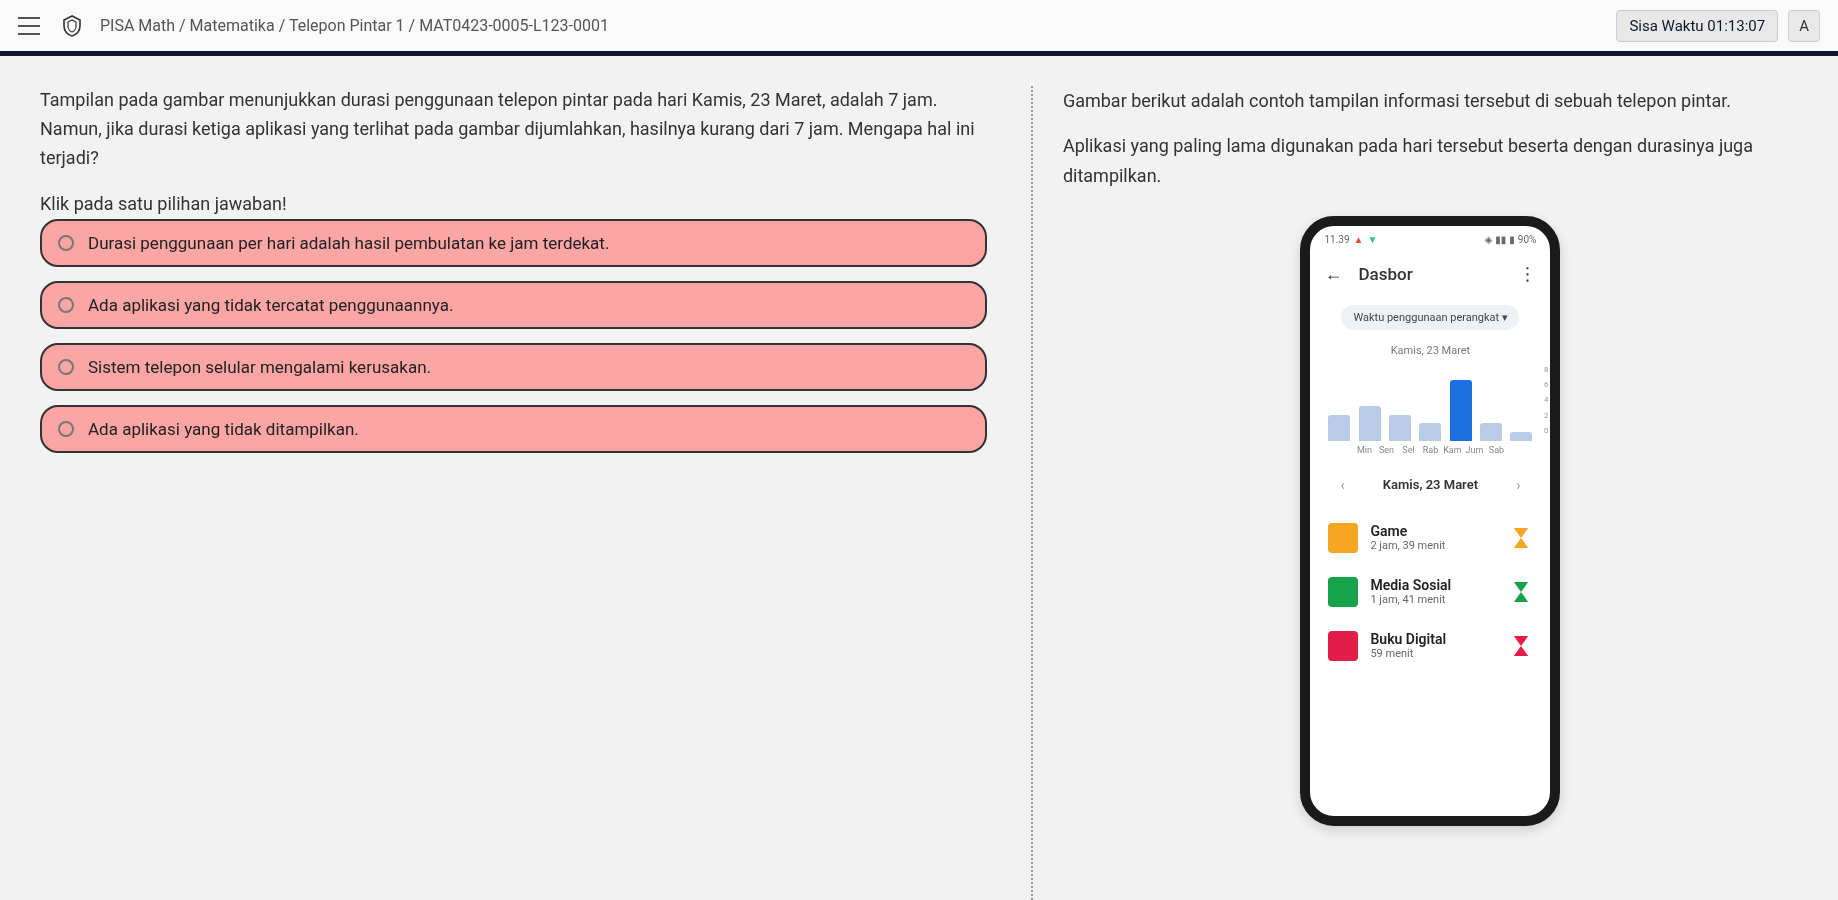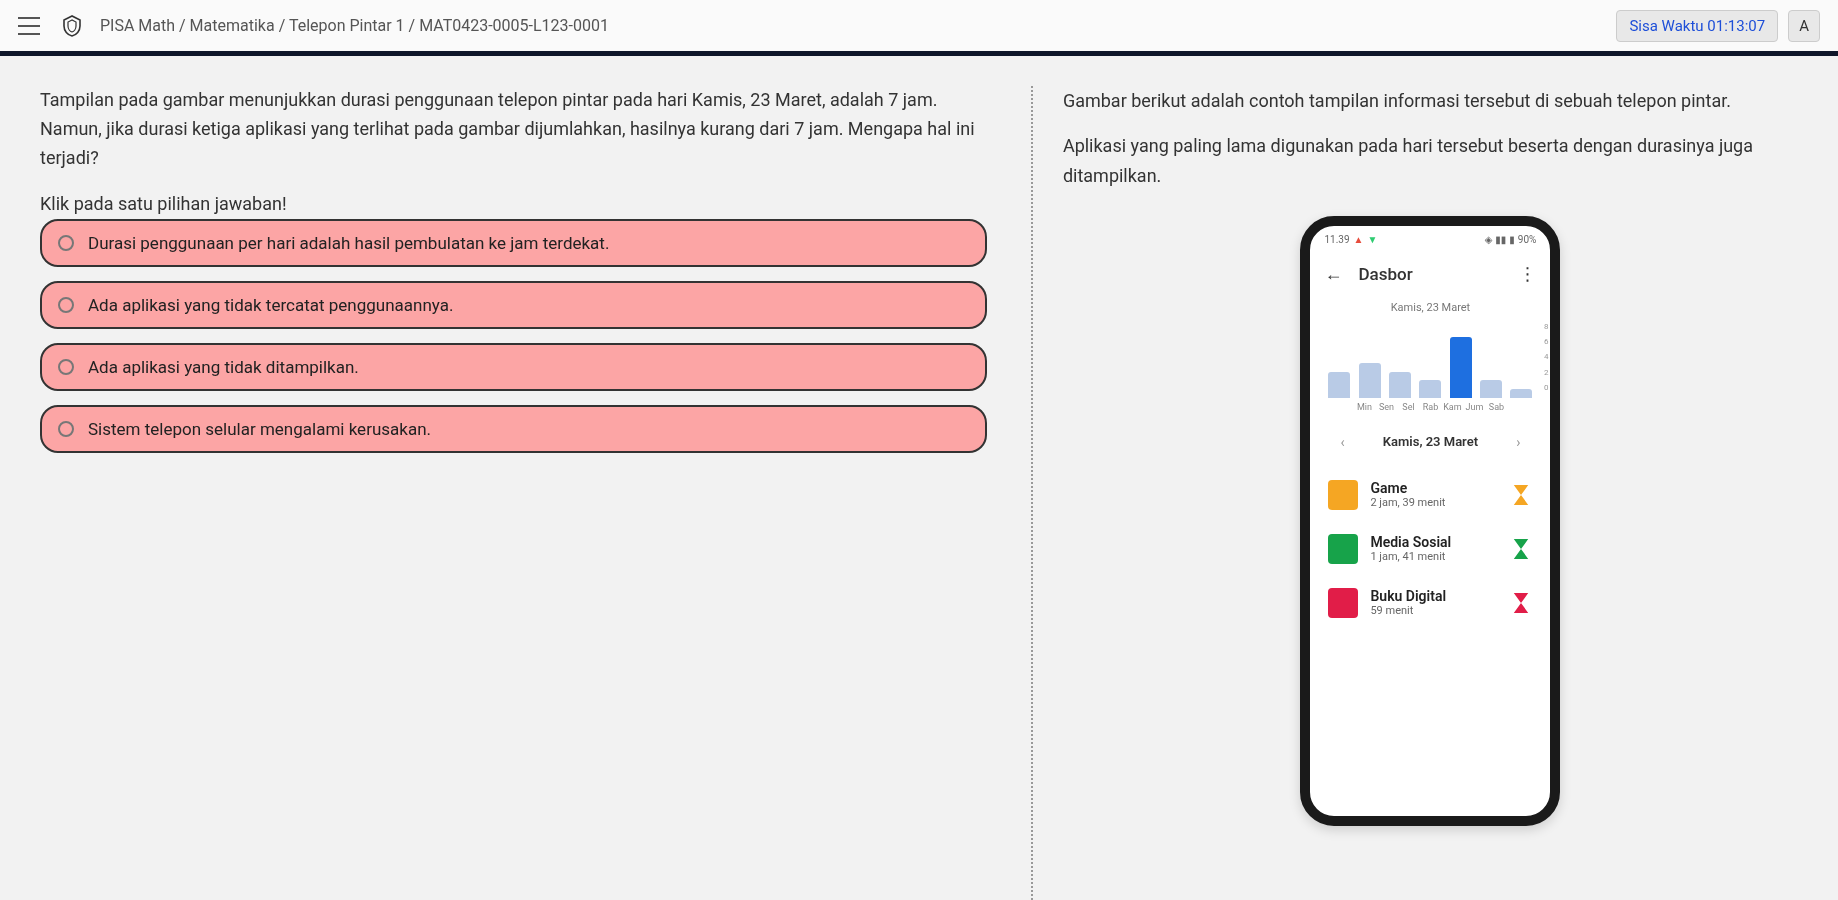--- a/index.html
+++ b/index.html
@@ -17,21 +17,21 @@
     height: 56px;
     padding: 0 18px;
     background: #fafafa;
     border-bottom: 5px solid #0f172a;
   }
   .menu-icon { width: 22px; height: 18px; display: flex; flex-direction: column; justify-content: space-between; cursor: pointer; margin-right: 18px;}
   .menu-icon span { display:block; height:2px; background:#555; }
   .logo-icon { width: 28px; height: 28px; margin-right: 14px; display:flex; align-items:center; justify-content:center;}
   .breadcrumb { font-size: 16px; color: #555; }
   .topbar-right { margin-left: auto; display:flex; align-items:center; gap:10px;}
-  .timer-box { background:#e8e8e8; border:1px solid #ccc; border-radius:4px; padding:6px 12px; font-size:15px; color:#1d4ed8;text-align:center;}
+  .timer-box { background:#e8e8e8; border:1px solid #ccc; border-radius:4px; padding:6px 12px; font-size:15px; color:#0f172a;text-align:center;}
   .font-box { background:#e8e8e8; border:1px solid #ccc; border-radius:4px; padding:6px 10px; font-size:15px; color:#333;}
   .main {
     display: flex;
     height: calc(100% - 56px);
     padding: 30px 40px 0 40px;
     gap: 24px;
   }
   .left-pane { flex: 0 0 55%; padding-right: 20px; }
   .right-pane { flex: 1; border-left: 2px dotted #999; padding-left: 30px; display:flex; flex-direction:column;}
   .q-text { font-size: 18px; line-height: 1.6; color:#333; margin-bottom: 18px;}
@@ -122,25 +122,25 @@
     <div class="option">
       <span class="radio"></span>
       <span class="label">Durasi penggunaan per hari adalah hasil pembulatan ke jam terdekat.</span>
     </div>
     <div class="option">
       <span class="radio"></span>
       <span class="label">Ada aplikasi yang tidak tercatat penggunaannya.</span>
     </div>
     <div class="option">
       <span class="radio"></span>
+      <span class="label">Sistem telepon selular mengalami kerusakan.</span>
+    </div>
+    <div class="option">
+      <span class="radio"></span>
       <span class="label">Ada aplikasi yang tidak ditampilkan.</span>
-    </div>
-    <div class="option">
-      <span class="radio"></span>
-      <span class="label">Sistem telepon selular mengalami kerusakan.</span>
     </div>
   </div>
 
   <div class="right-pane">
     <p class="info-text">Gambar berikut adalah contoh tampilan informasi tersebut di sebuah telepon pintar.</p>
     <p class="info-text">Aplikasi yang paling lama digunakan pada hari tersebut beserta dengan durasinya juga ditampilkan.</p>
 
     <div class="phone-wrap">
       <div class="phone">
         <div class="status-bar">
@@ -156,20 +156,23 @@
             <span>90%</span>
           </div>
         </div>
 
         <div class="phone-header">
           <span class="back-arrow">←</span>
           <span class="phone-title">Dasbor</span>
           <span class="more-icon">⋮</span>
         </div>
 
+        <div class="chip-row">
+          <span class="chip">Waktu penggunaan perangkat ▾</span>
+        </div>
 
         <div class="big-date">Kamis, 23 Maret</div>
 
         <div class="chart-area">
           <div class="y-ticks">
             <span>8</span>
             <span>6</span>
             <span>4</span>
             <span>2</span>
             <span>0</span>

